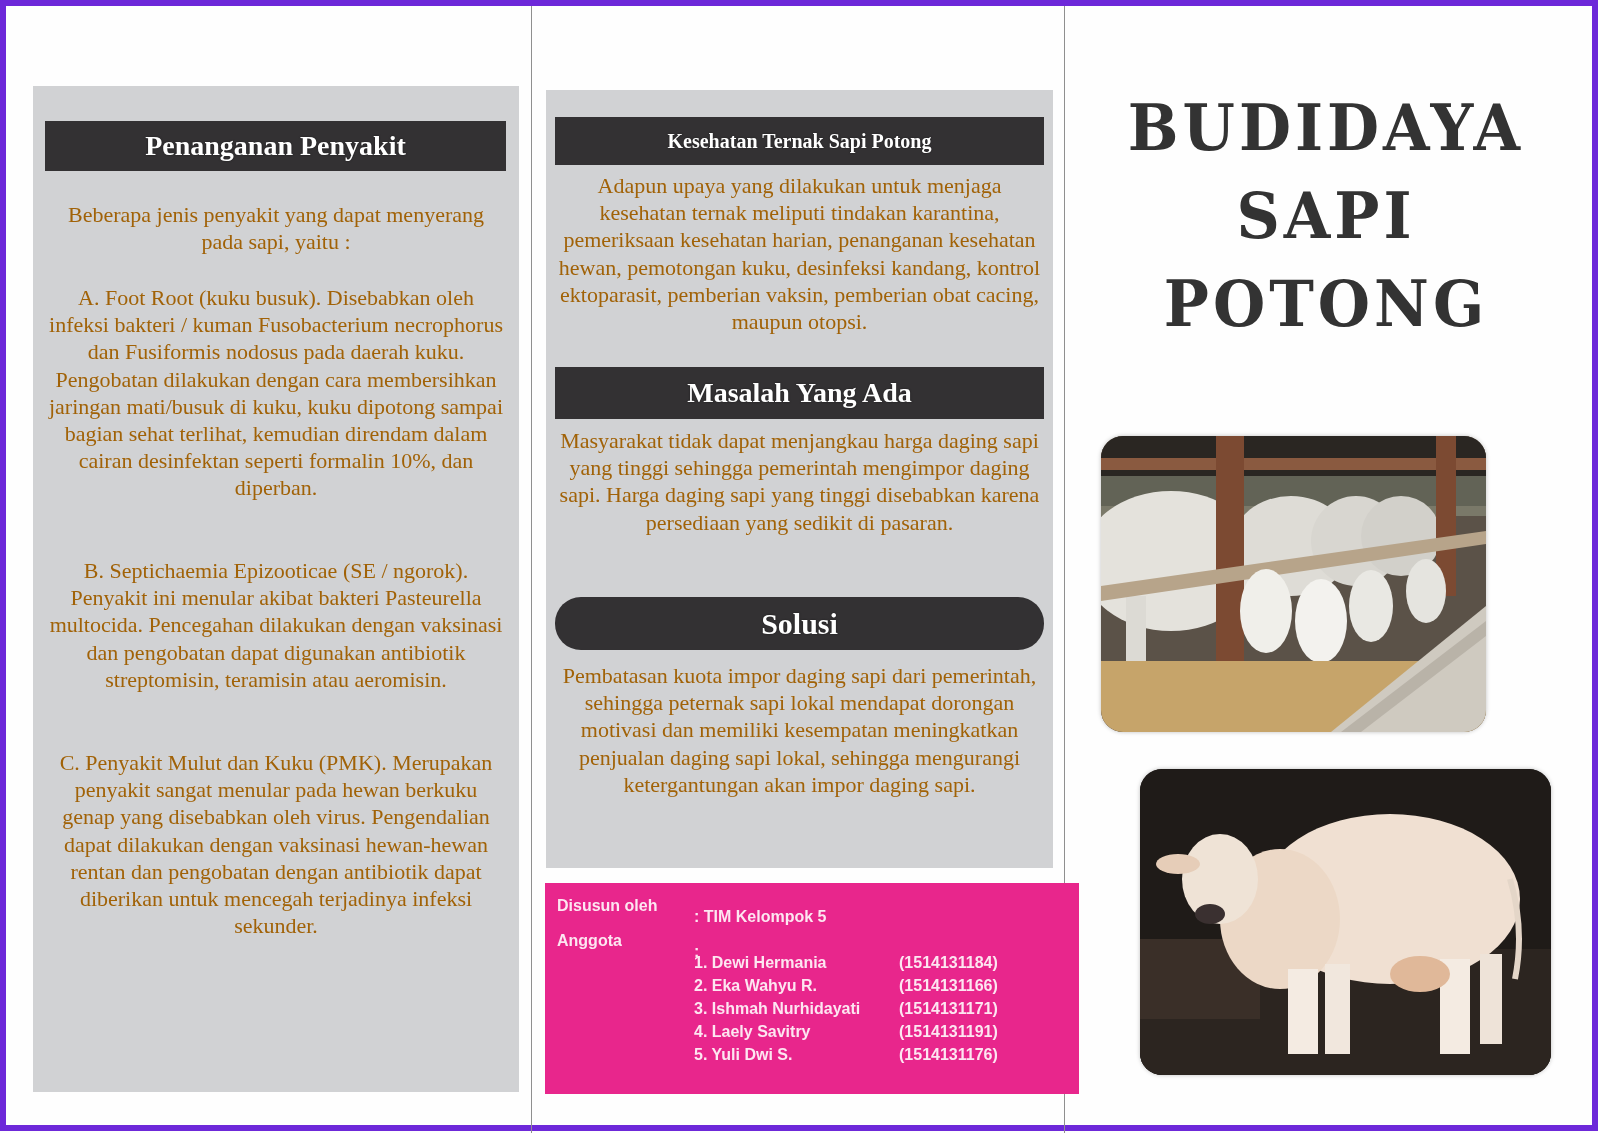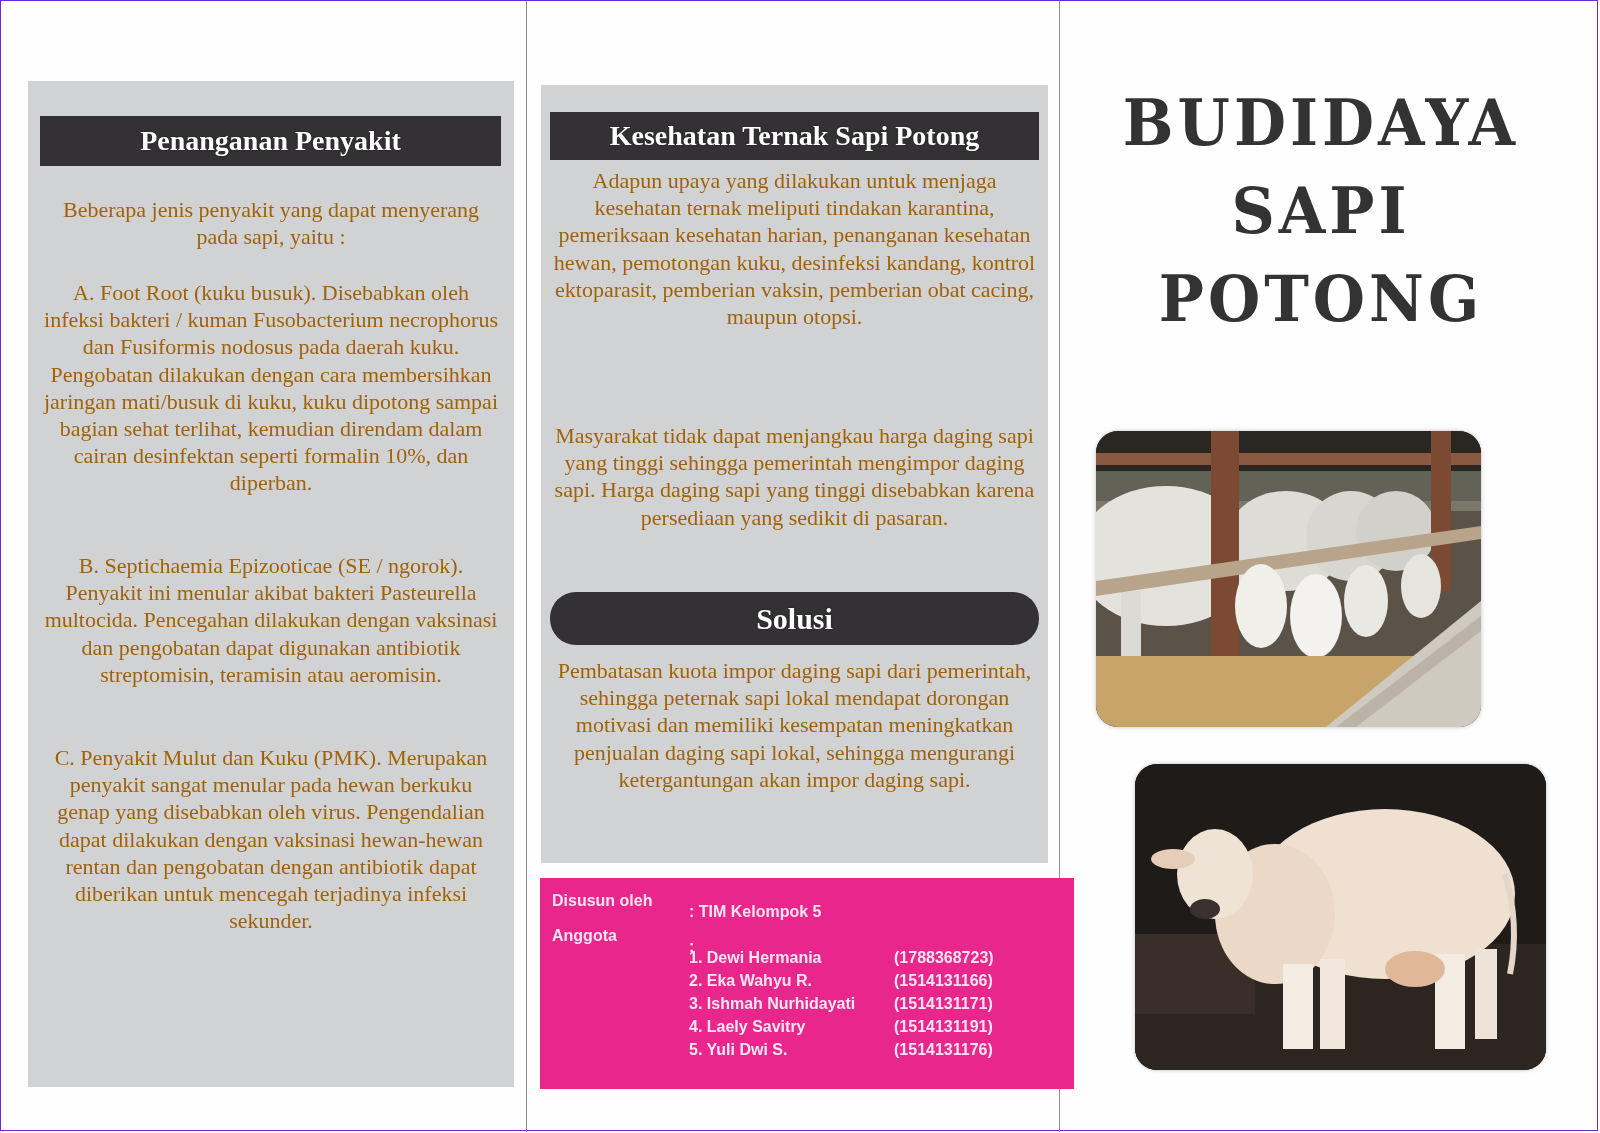--- a/index.html
+++ b/index.html
@@ -1,39 +1,39 @@
 <!DOCTYPE html>
 <html><head>
   <meta charset="utf-8">
   <style>
     * { box-sizing: border-box; margin: 0; padding: 0; }
     html, body { width: 1600px; height: 1133px; background: #fefefe; overflow: hidden; }
     body { position: relative; font-family: "Liberation Serif", "DejaVu Serif", serif; color: #2b2b2b; }
 
-    .sheet { position: absolute; left: 0; top: 0; width: 1598px; height: 1131px; border: 1px solid #6d28d9; background: #fefefe; }
+    .sheet { position: absolute; left: 0; top: 0; width: 1598px; height: 1131px; border: 6px solid #6d28d9; background: #fefefe; }
     .fold { position: absolute; top: 0; width: 1px; height: 1131px; background: #8f8f8f; }
     .fold.f1 { left: 525px; }
     .fold.f2 { left: 1058px; }
 
     .gray-box { position: absolute; background: #d1d2d4; }
     .bar { position: absolute; background: #333133; color: #ffffff; font-weight: bold; text-align: center;
            font-family: "Liberation Serif", "DejaVu Serif", serif; text-shadow: 0 0 2px rgba(0,0,0,0.5); }
     .para { position: absolute; text-align: center; font-size: 22px; line-height: 27.2px; color: #a16207; }
 
     
     #p1-box { left: 27px; top: 80px; width: 486px; height: 1006px; }
     #p1-bar { left: 39px; top: 115px; width: 461px; height: 50px; font-size: 28px; line-height: 50px; }
     #p1-intro { left: 40px; top: 195px; width: 460px; }
     #p1-a { left: 40px; top: 278px; width: 460px; }
     #p1-b { left: 40px; top: 551px; width: 460px; }
     #p1-c { left: 40px; top: 743px; width: 460px; }
 
     
     #p2-box { left: 540px; top: 84px; width: 507px; height: 778px; }
-    #p2-bar1 { left: 549px; top: 111px; width: 489px; height: 48px; font-size: 28px; line-height: 48px; }
+    #p2-bar1 { left: 549px; top: 111px; width: 489px; height: 48px; font-size: 20px; line-height: 48px; }
     #p2-t1 { left: 549px; top: 166px; width: 489px; }
     #p2-bar2 { left: 549px; top: 361px; width: 489px; height: 52px; font-size: 28px; line-height: 52px; }
     #p2-t2 { left: 549px; top: 421px; width: 489px; }
     #p2-bar3 { left: 549px; top: 591px; width: 489px; height: 53px; font-size: 30px; line-height: 53px; border-radius: 26px; }
     #p2-t3 { left: 549px; top: 656px; width: 489px; }
 
     .pink { position: absolute; left: 539px; top: 877px; width: 534px; height: 211px; background: #e8268c; color: #fde6f1;
             font-weight: bold; font-size: 16px; font-family: Liberation Sans, sans-serif; }
     .pink .row { position: absolute; white-space: nowrap; }
     .pink .lbl { left: 12px; }
@@ -63,32 +63,33 @@
   <div class="gray-box" id="p1-box"></div>
   <div class="bar" id="p1-bar">Penanganan Penyakit</div>
   <p class="para" id="p1-intro">Beberapa jenis penyakit yang dapat menyerang pada sapi, yaitu :</p>
   <p class="para" id="p1-a">A. Foot Root (kuku busuk). Disebabkan oleh infeksi bakteri / kuman Fusobacterium necrophorus dan Fusiformis nodosus pada daerah kuku. Pengobatan dilakukan dengan cara membersihkan jaringan mati/busuk di kuku, kuku dipotong sampai bagian sehat terlihat, kemudian direndam dalam cairan desinfektan seperti formalin 10%, dan diperban.</p>
   <p class="para" id="p1-b">B. Septichaemia Epizooticae (SE / ngorok). Penyakit ini menular akibat bakteri Pasteurella multocida. Pencegahan dilakukan dengan vaksinasi dan pengobatan dapat digunakan antibiotik streptomisin, teramisin atau aeromisin.</p>
   <p class="para" id="p1-c">C. Penyakit Mulut dan Kuku (PMK). Merupakan penyakit sangat menular pada hewan berkuku genap yang disebabkan oleh virus. Pengendalian dapat dilakukan dengan vaksinasi hewan-hewan rentan dan pengobatan dengan antibiotik dapat diberikan untuk mencegah terjadinya infeksi sekunder.</p>
 
   <div class="gray-box" id="p2-box"></div>
   <div class="bar" id="p2-bar1">Kesehatan Ternak Sapi Potong</div>
   <p class="para" id="p2-t1">Adapun upaya  yang dilakukan untuk menjaga kesehatan ternak meliputi tindakan karantina, pemeriksaan kesehatan harian, penanganan kesehatan hewan, pemotongan kuku, desinfeksi kandang, kontrol ektoparasit, pemberian vaksin, pemberian obat cacing, maupun otopsi.</p>
+  <div class="bar" id="p2-bar2">Masalah Yang Ada</div>
   <p class="para" id="p2-t2">Masyarakat tidak dapat menjangkau harga daging sapi yang tinggi sehingga pemerintah mengimpor daging sapi. Harga daging sapi yang tinggi disebabkan karena persediaan yang sedikit di pasaran.</p>
   <div class="bar" id="p2-bar3">Solusi</div>
   <p class="para" id="p2-t3">Pembatasan kuota impor daging sapi dari pemerintah, sehingga peternak sapi lokal mendapat dorongan motivasi dan memiliki kesempatan meningkatkan penjualan daging sapi lokal, sehingga mengurangi ketergantungan akan impor daging sapi.</p>
 
   <div class="pink">
     <div class="row lbl" style="top:14px">Disusun oleh</div>
     <div class="row val" style="top:14px">: TIM Kelompok 5</div>
     <div class="row lbl" style="top:49px">Anggota</div>
     <div class="row val" style="top:49px">:</div>
 
     <div class="row member" style="top:71px">
-      <span class="nm">1. Dewi Hermania</span><span class="nim">(1788368723)</span>
+      <span class="nm">1. Dewi Hermania</span><span class="nim">(1514131184)</span>
     </div>
     <div class="row member" style="top:94px">
       <span class="nm">2. Eka Wahyu R.</span><span class="nim">(1514131166)</span>
     </div>
     <div class="row member" style="top:117px">
       <span class="nm">3. Ishmah Nurhidayati</span><span class="nim">(1514131171)</span>
     </div>
     <div class="row member" style="top:140px">
       <span class="nm">4. Laely Savitry</span><span class="nim">(1514131191)</span>
     </div>

